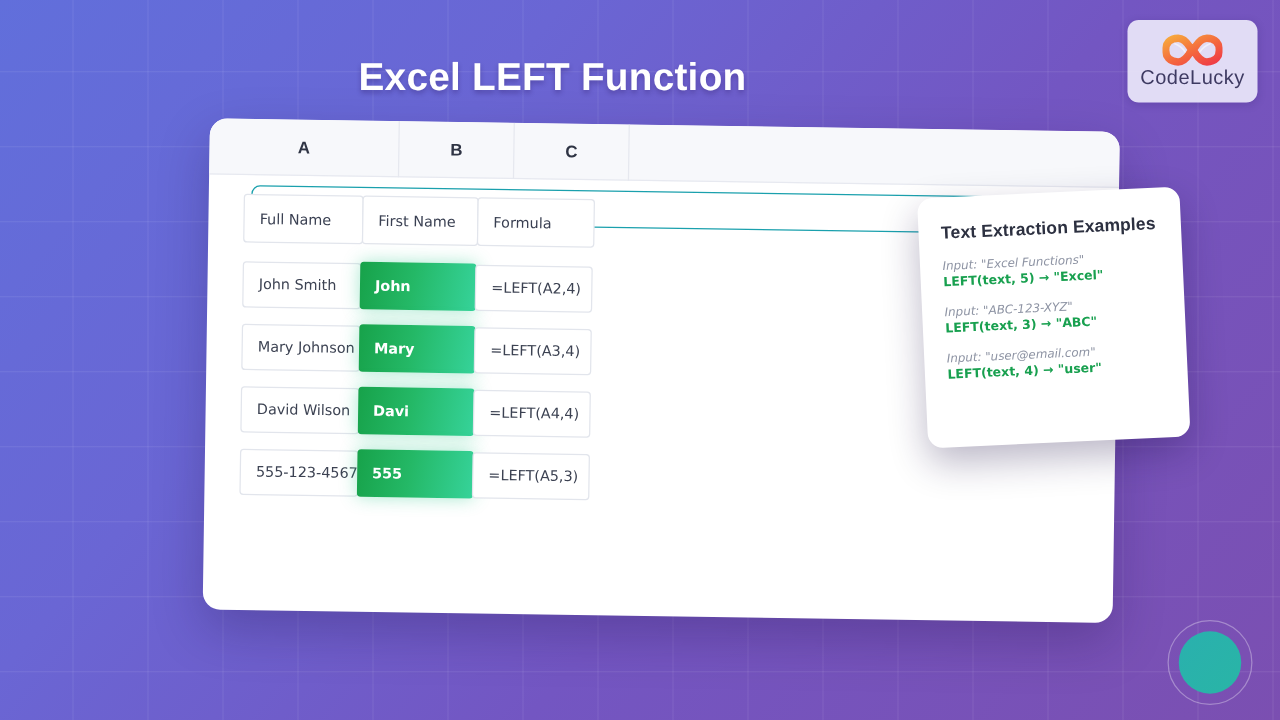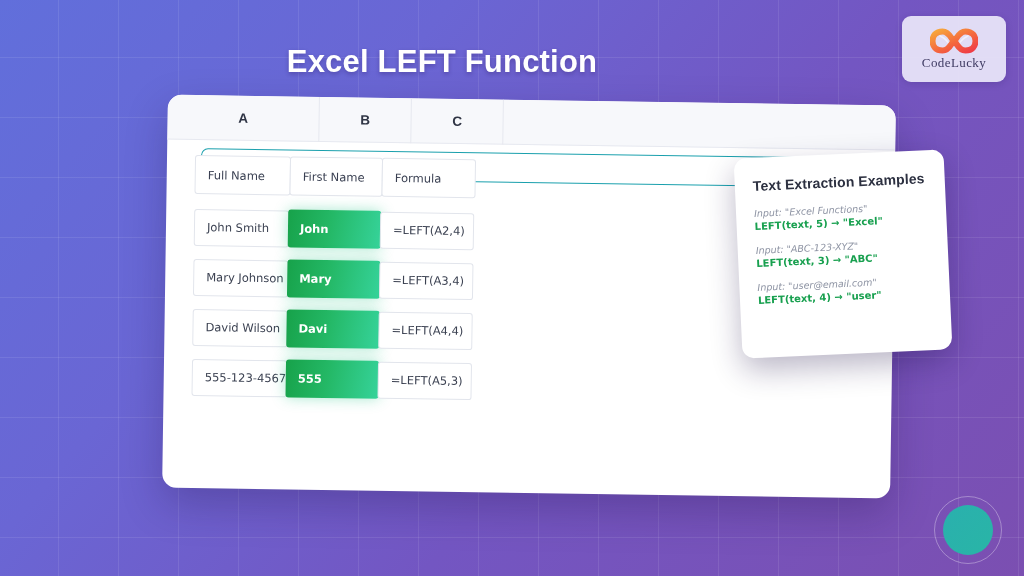--- a/index.html
+++ b/index.html
@@ -56,24 +56,24 @@
     box-shadow: 0 2px 7px rgba(40,20,90,0.18);
     display: flex;
     flex-direction: column;
     align-items: center;
     justify-content: center;
     gap: 1px;
     z-index: 7;
   }
   #logo-badge svg { display: block; }
   #logo-text {
-    font-size: 13px;
+    font-size: 16px;
     color: #3e3a62;
     letter-spacing: 0.4px;
-    font-family: Liberation Serif, serif;
+    font-family: Liberation Sans, sans-serif;
   }
 
   
   #sheet-panel {
     position: absolute;
     left: 165px;
     top: 100px;
     width: 728px;
     height: 393px;
     background: #ffffff;

